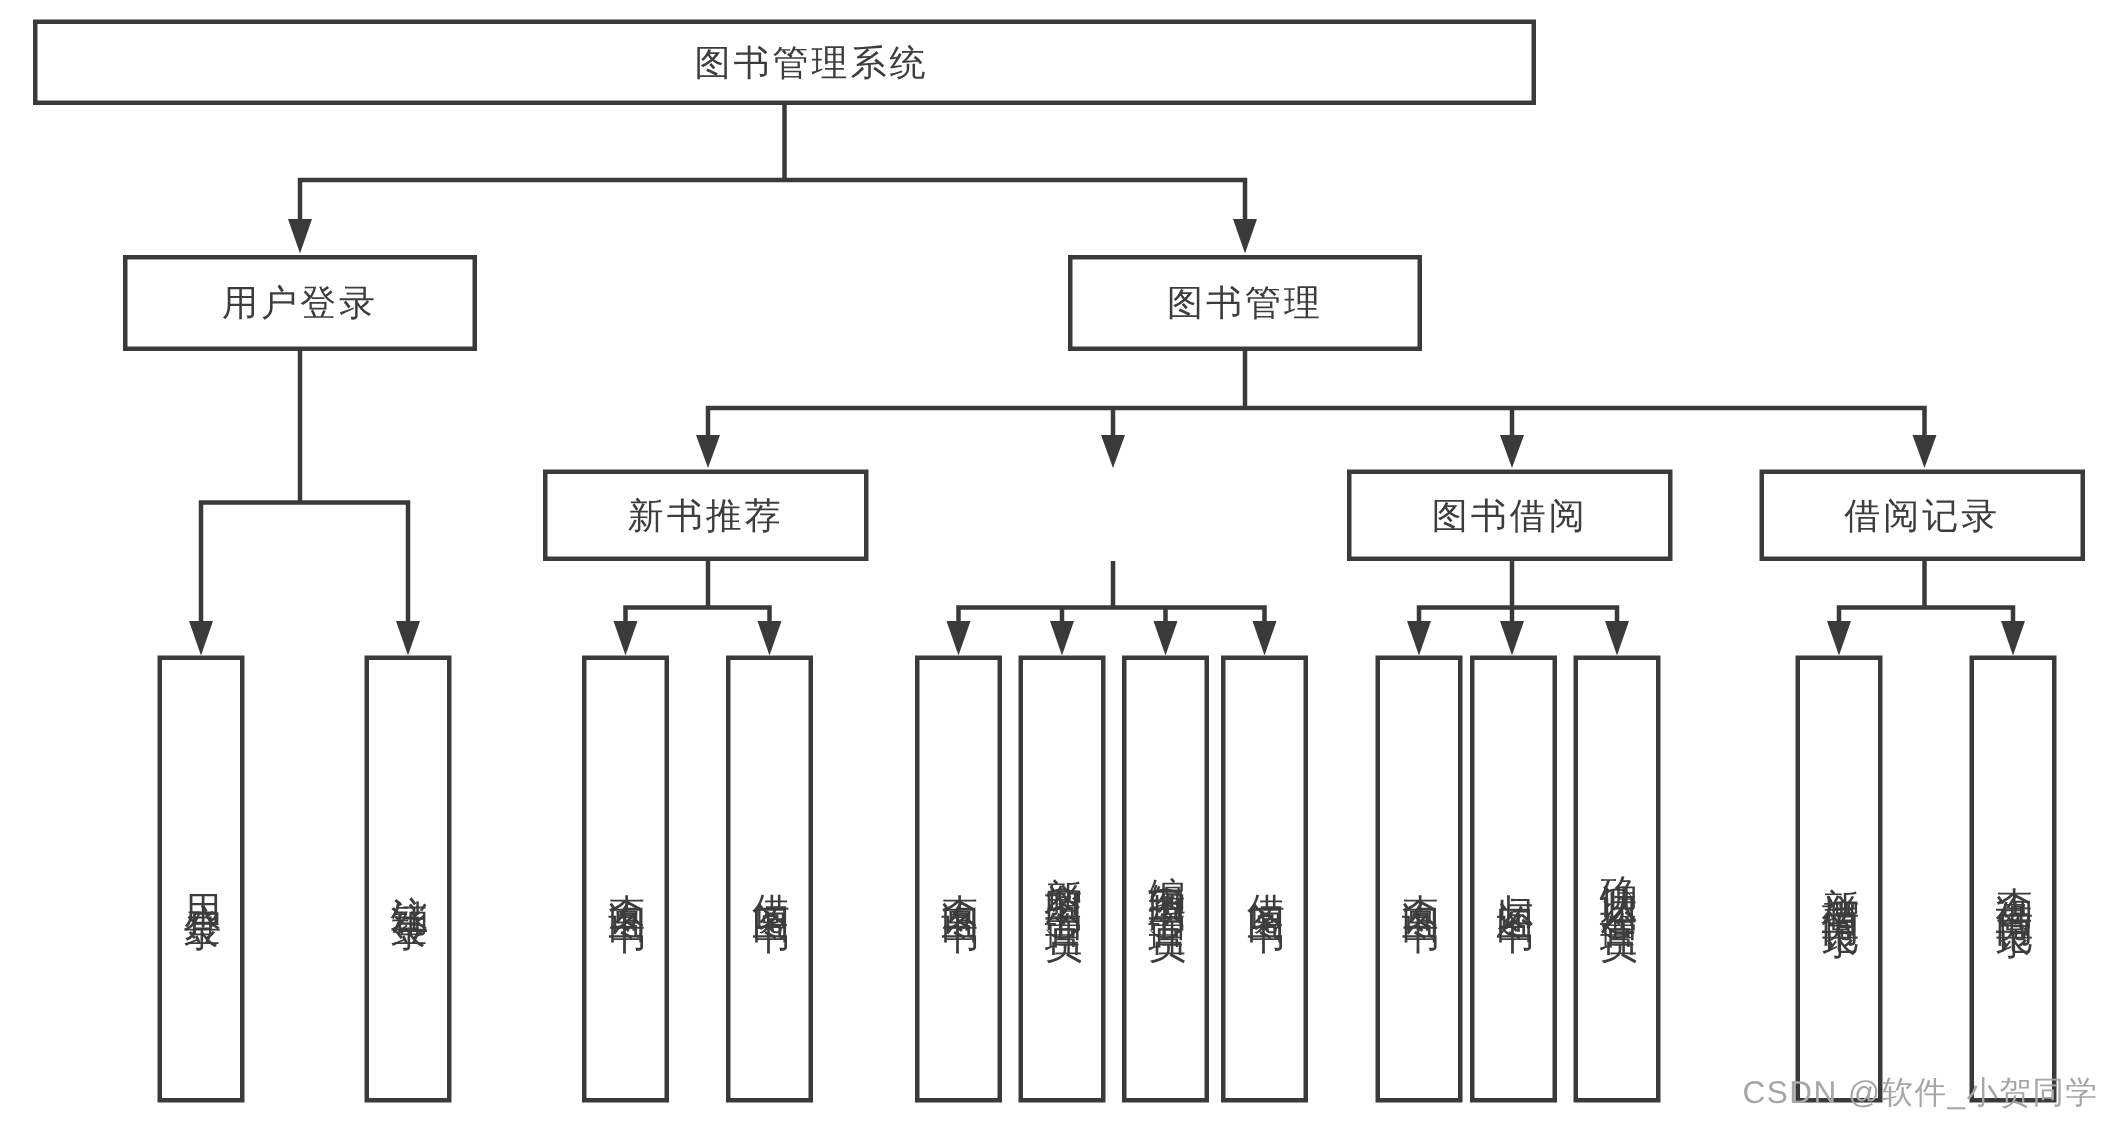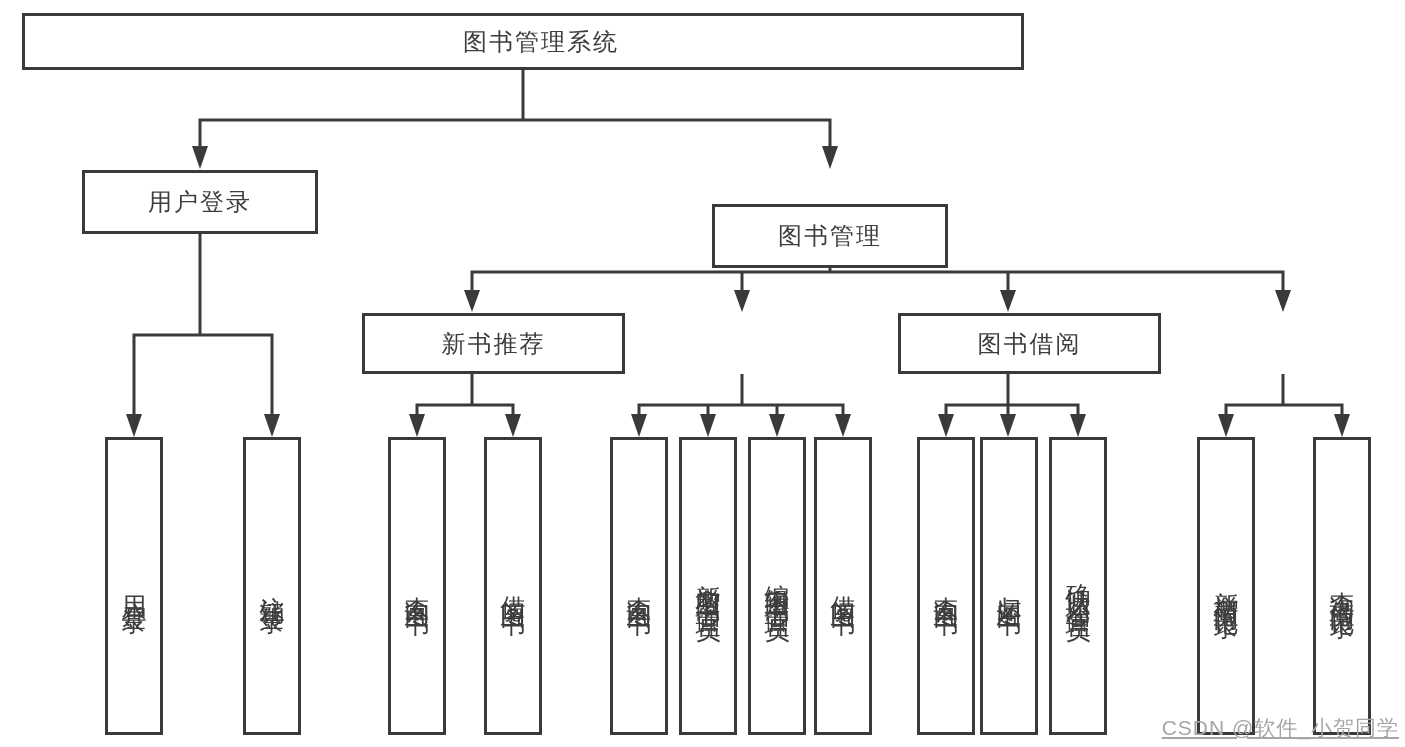--- a/index.html
+++ b/index.html
@@ -39,22 +39,22 @@
     display: flex;
     align-items: center;
     justify-content: center;
     z-index: 2;
     letter-spacing: 2px;
     white-space: nowrap;
   }
   .node.h { font-size: 24px; }
   .node.root { left: 22px; top: 13px; width: 1002px; height: 57px; padding-left: 36px; }
   .node.l2-a { left: 82px;  top: 170px; width: 236px; height: 64px; }
-  .node.l2-b { left: 712px; top: 170px; width: 236px; height: 64px; margin-top: 34px; }
-  .node.l3 { top: 313px; width: 263px; height: 61px; }
+  .node.l2-b { left: 712px; top: 170px; width: 236px; height: 64px; }
+  .node.l3 { top: 313px; width: 217px; height: 61px; }
   .node.l3-1 { left: 362px; }
   .node.l3-2 { left: 632px; }
   .node.l3-3 { left: 898px; }
   .node.l3-4 { left: 1173px; }
   .node.leaf {
     top: 437px;
     width: 58px;
     height: 298px;
     writing-mode: vertical-rl;
     text-orientation: mixed;
@@ -77,21 +77,20 @@
   .leaf-13 { left: 1313px; }
   #watermark {
     position: absolute;
     right: 6px;
     bottom: 5px;
     font-size: 21px;
     color: var(--watermark);
     z-index: 3;
     letter-spacing: 1px;
     white-space: nowrap;
-    text-decoration: underline;
   }
 </style>
 </head>
 <body>
 
 <div id="canvas">
 
   <svg id="connector-svg" viewBox="0 0 1405 747">
 
     <g>
@@ -154,20 +153,21 @@
     </g>
   </svg>
 
   <div class="node h root">图书管理系统</div>
 
   <div class="node h l2-a">用户登录</div>
   <div class="node h l2-b">图书管理</div>
 
   <div class="node h l3 l3-1">新书推荐</div>
   <div class="node h l3 l3-3">图书借阅</div>
+  <div class="node h l3 l3-4">借阅记录</div>
 
   <div class="node leaf leaf-1">用户登录</div>
   <div class="node leaf leaf-2">注销登录</div>
   <div class="node leaf leaf-3">查询图书</div>
   <div class="node leaf leaf-4">借阅图书</div>
   <div class="node leaf leaf-5">查询图书</div>
   <div class="node leaf leaf-6">新增图书（管理员）</div>
   <div class="node leaf leaf-7">编辑图书（管理员）</div>
   <div class="node leaf leaf-8">借阅图书</div>
   <div class="node leaf leaf-9">查询图书</div>

